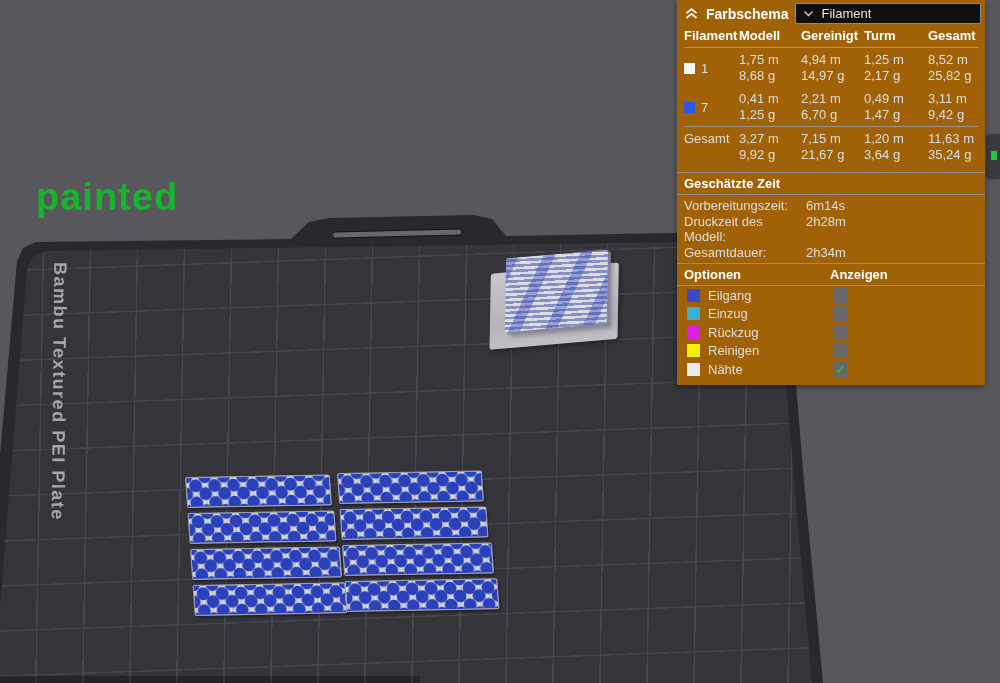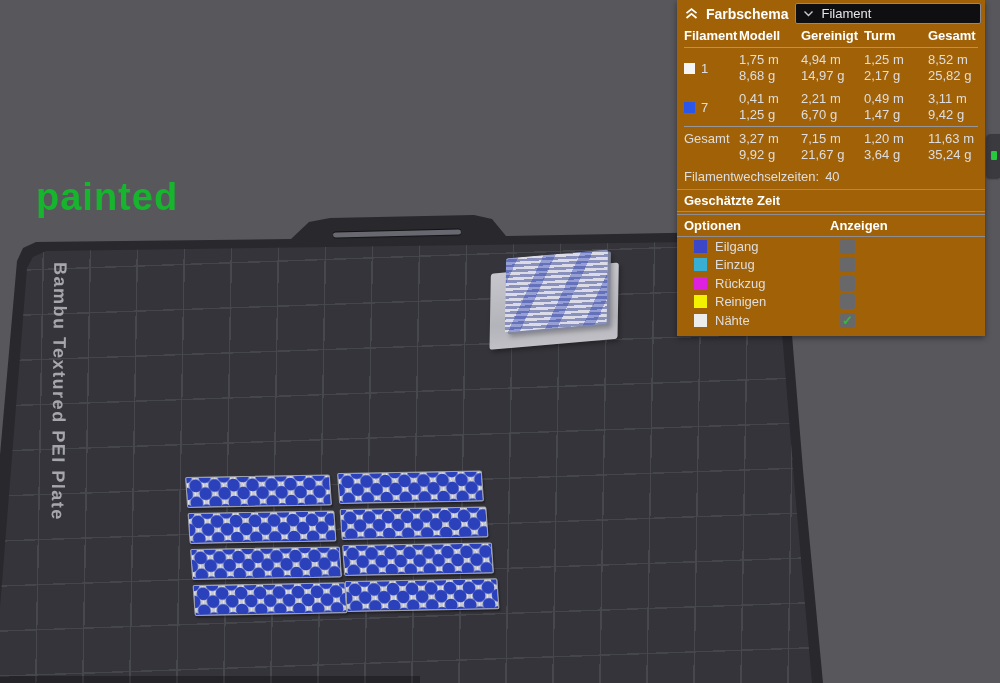--- a/index.html
+++ b/index.html
@@ -95,21 +95,21 @@
 
   .zheader { margin-top:4px; border-top:1px solid #8e8e92; border-bottom:1px solid #8e8e92;
     font-weight:700; color:#fff; padding:3px 7px; }
   .time-rows { padding:3px 0 1px; }
   .timerow { display:flex; padding:0 7px; line-height:15.5px; }
   .timerow .lbl { width:122px; }
 
   .oheader { display:grid; grid-template-columns:146px 1fr; font-weight:700; color:#fff;
     padding:3px 7px; border-top:1px solid #8e8e92; border-bottom:1px solid #8e8e92; margin-top:2px; }
   .optrow { display:grid; grid-template-columns:146px 1fr; align-items:center; height:18.5px;
-    padding:0 17px; }
+    padding:0 10px; }
   .optlabel { display:flex; align-items:center; gap:8px; }
   .optswatch { width:13px; height:13px; flex:0 0 auto; }
   .checkbox { width:15px; height:15px; background:#68686b; border-radius:2px;
     display:flex; align-items:center; justify-content:center; cursor:pointer; }
   .check-glyph { font-size:13px; font-weight:700; line-height:1; }
 
   .icon-btn { display:flex; align-items:center; cursor:pointer; }
 </style>
 </head>
 <body>
@@ -236,27 +236,37 @@
           <div>3,64 g</div>
       </div>
       <div class="cell2">
         <div>11,63 m</div>
           <div>35,24 g</div>
       </div>
     </div>
   </div>
 
   <div class="stats">
-    <div class="stat-line">
-      <span>Filamentwechselzeiten:</span>
-        <span>40</span>
-    </div>
   </div>
 
   <div class="zheader">Geschätzte Zeit</div>
+  <div class="time-rows">
+    <div class="timerow">
+      <span class="lbl">Vorbereitungszeit:</span>
+      <span>6m14s</span>
+    </div>
+    <div class="timerow">
+      <span class="lbl">Druckzeit des Modell:</span>
+      <span>2h28m</span>
+    </div>
+    <div class="timerow">
+      <span class="lbl">Gesamtdauer:</span>
+      <span>2h34m</span>
+    </div>
+  </div>
 
   <div class="oheader">
     <span>Optionen</span>
     <span>Anzeigen</span>
   </div>
 
   <div class="optrow">
     <span class="optlabel">
       <span class="optswatch" style="background-color: rgb(60, 71, 200);"></span>
       <span>Eilgang</span>

